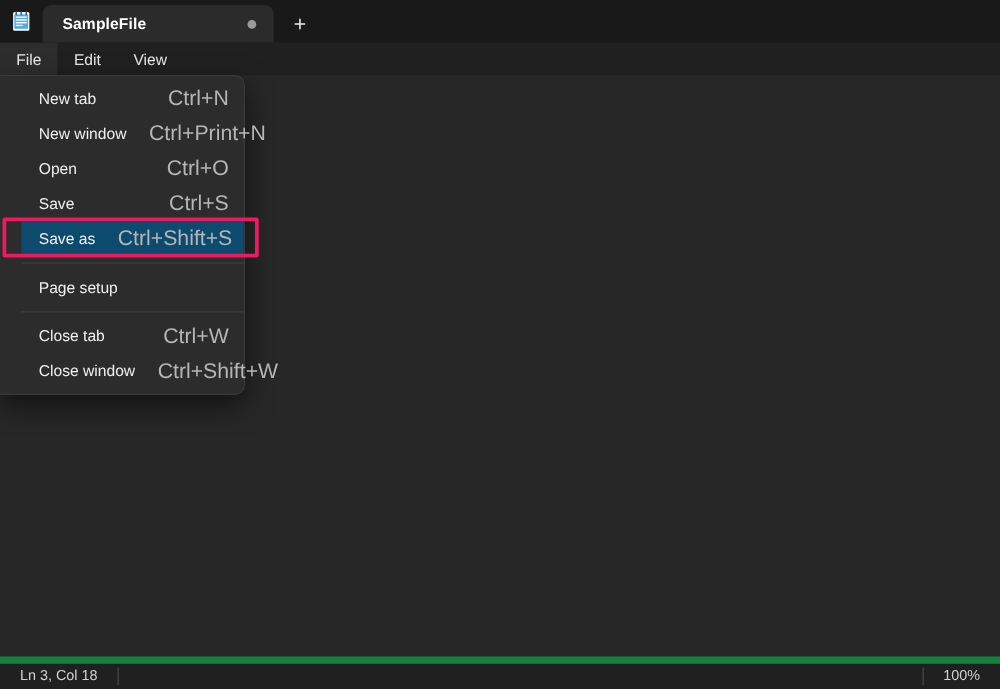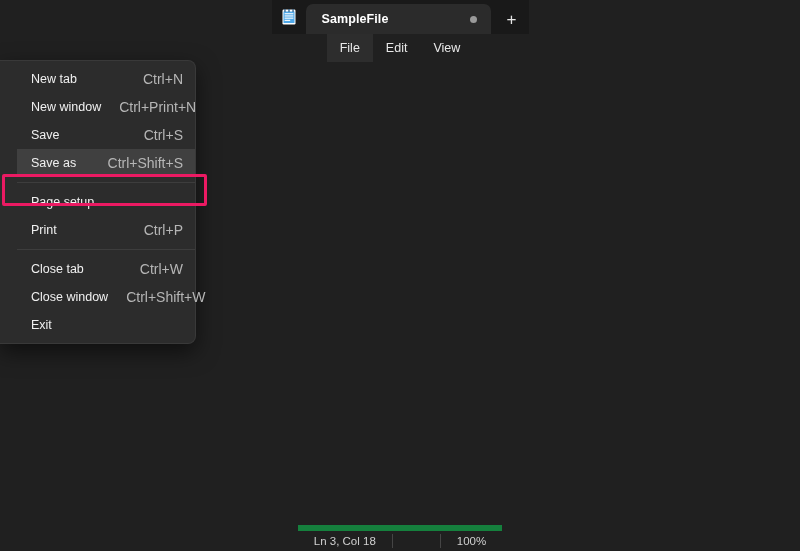--- a/index.html
+++ b/index.html
@@ -13,21 +13,20 @@
     -webkit-font-smoothing: antialiased;
   }
 
   .app-window {
     position: relative;
     width: 800px;
     height: 551px;
     background: #202020;
     display: flex;
     flex-direction: column;
-    align-items: center;
   }
 
   
   .titlebar {
     position: relative;
     height: 34px;
     background: #191919;
     display: flex;
     align-items: flex-end;
     flex: 0 0 34px;
@@ -192,26 +191,26 @@
     white-space: nowrap;
   }
 
   .menu-item .label {
     flex: 0 0 auto;
   }
 
   .menu-item .accel {
     margin-left: auto;
     color: #b6b6b6;
-    font-size: 14px;
+    font-size: 17px;
     padding-left: 18px;
   }
 
   .menu-item.selected {
-    background: #404040;
+    background: #0c4a6e;
   }
 
   .menu-sep {
     height: 1px;
     background: #3d3d3d;
     margin: 5px 0 5px 0;
   }
 
   
   .highlight-box {
@@ -279,50 +278,46 @@
 
     <div class="menu-item">
       <span class="label">New tab</span>
       <span class="accel">Ctrl+N</span>
     </div>
     <div class="menu-item">
       <span class="label">New window</span>
       <span class="accel">Ctrl+Print+N</span>
     </div>
     <div class="menu-item">
+      <span class="label">Open</span>
+      <span class="accel">Ctrl+O</span>
+    </div>
+    <div class="menu-item">
       <span class="label">Save</span>
       <span class="accel">Ctrl+S</span>
     </div>
     <div class="menu-item selected">
       <span class="label">Save as</span>
       <span class="accel">Ctrl+Shift+S</span>
     </div>
 
     <div class="menu-sep"></div>
 
     <div class="menu-item">
       <span class="label">Page setup</span>
       <span class="accel"></span>
     </div>
-    <div class="menu-item">
-      <span class="label">Print</span>
-      <span class="accel">Ctrl+P</span>
-    </div>
 
     <div class="menu-sep"></div>
 
     <div class="menu-item">
       <span class="label">Close tab</span>
       <span class="accel">Ctrl+W</span>
     </div>
     <div class="menu-item">
       <span class="label">Close window</span>
       <span class="accel">Ctrl+Shift+W</span>
     </div>
-    <div class="menu-item">
-      <span class="label">Exit</span>
-      <span class="accel"></span>
-    </div>
   </div>
 
   <div class="highlight-box" style="border-color: rgb(236, 26, 99);"></div>
 
 </div>
 
 </body></html>

